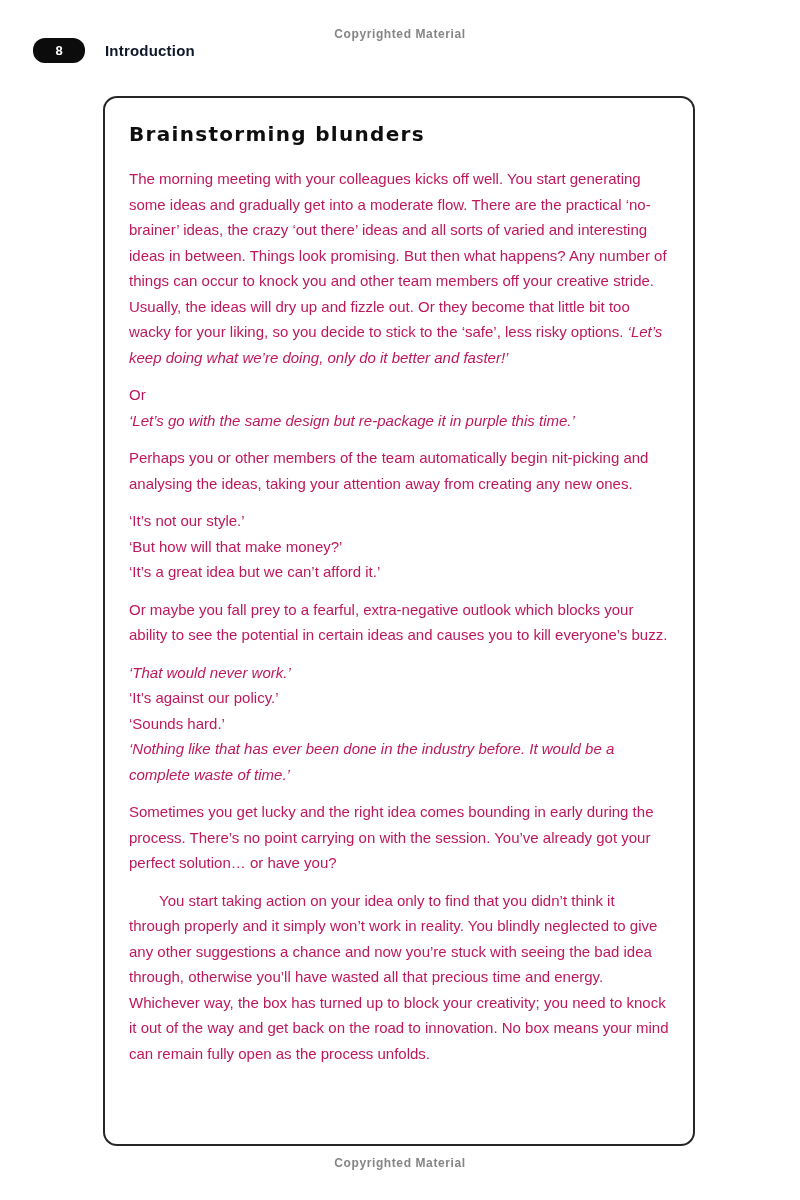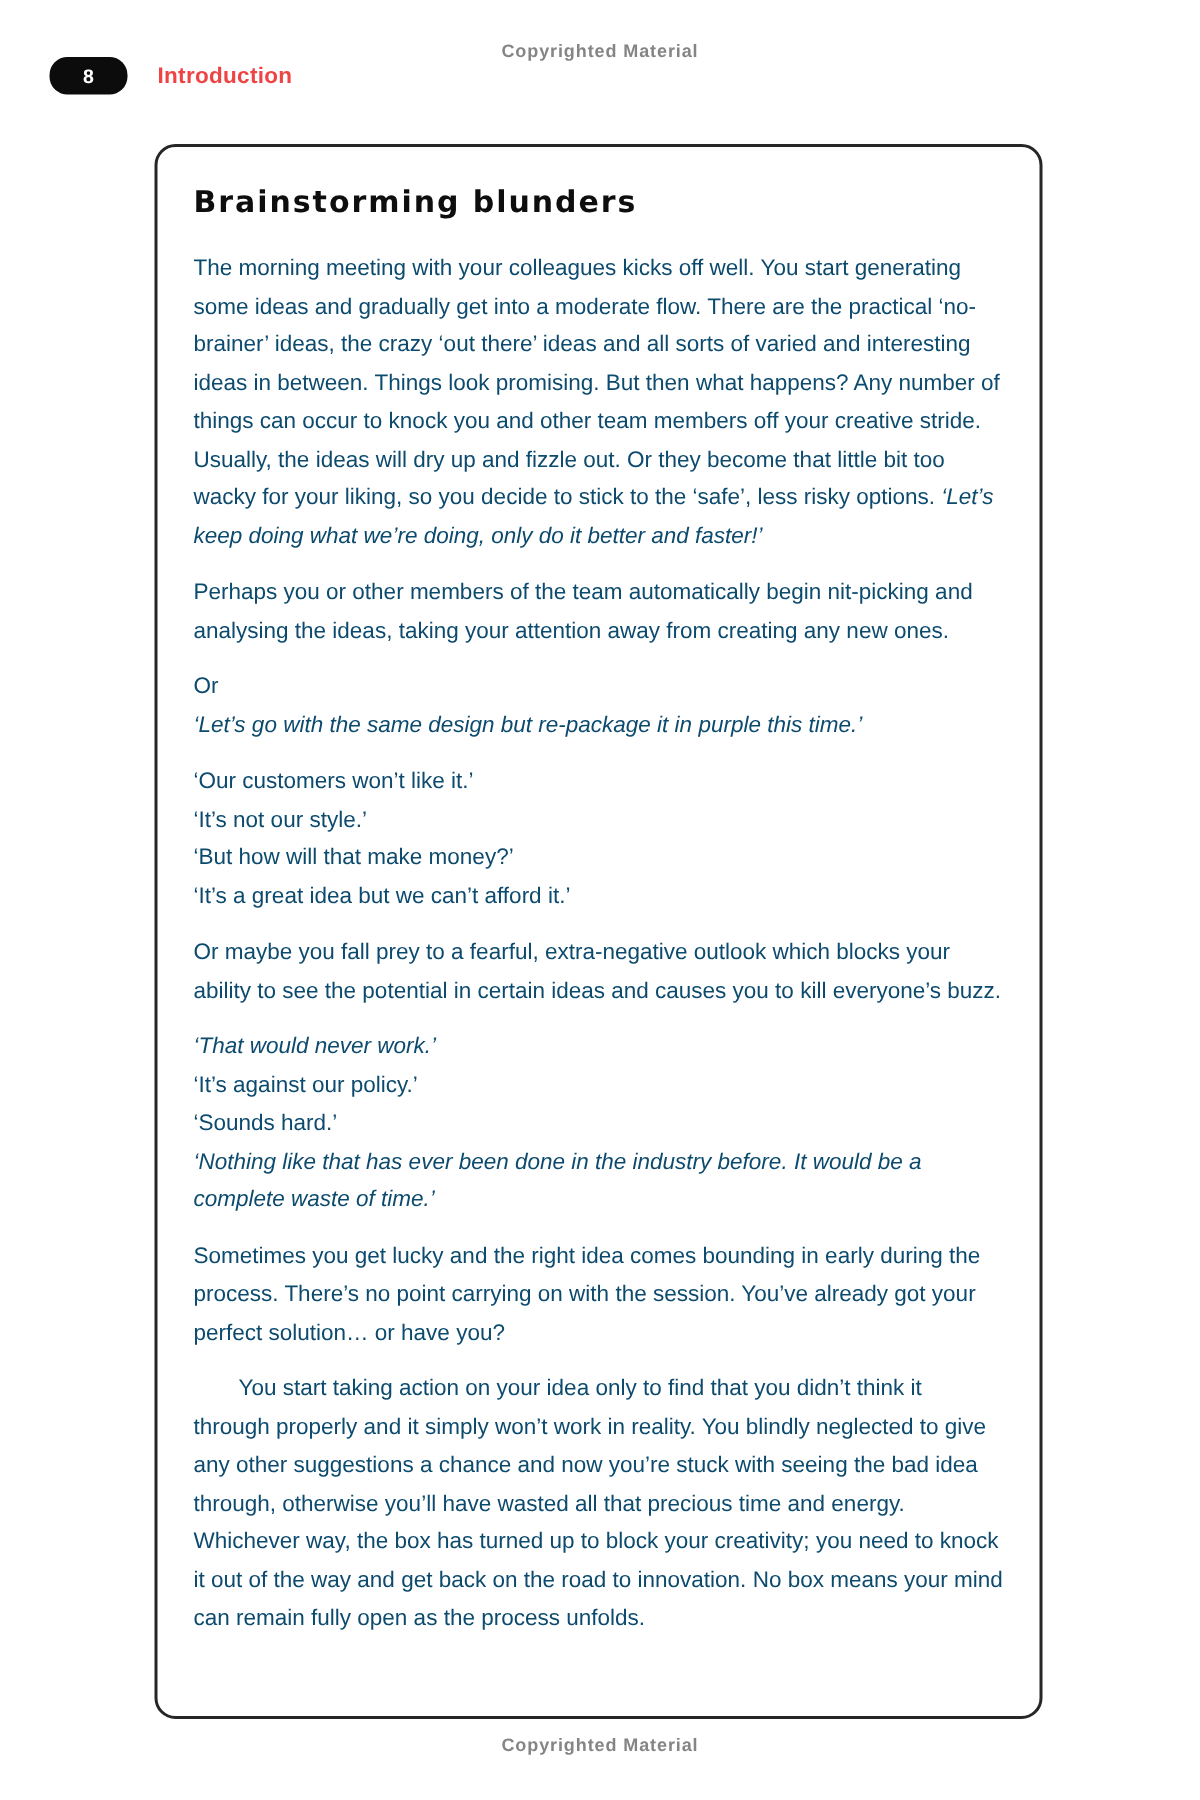--- a/index.html
+++ b/index.html
@@ -21,21 +21,21 @@
 
   .page-badge {
     position:absolute; left:33px; top:38px;
     width:52px; height:25px;
     background:#0c0c0c; border-radius:12px;
     color:#ffffff; font-size:13px; font-weight:bold;
     display:flex; align-items:center; justify-content:center;
   }
   .chapter-title {
     position:absolute; left:105px; top:42px;
-    font-size:15px; font-weight:bold; color:#ef4444;
+    font-size:15px; font-weight:bold; color:#0f172a;
     letter-spacing:0.2px;
   }
 
   .card {
     position:absolute; left:103px; top:96px;
     width:592px; height:1050px;
     box-sizing:border-box;
     border:2px solid #262626;
     border-radius:14px;
     background:#ffffff;
@@ -44,21 +44,21 @@
   .card-title {
     font-family:"DejaVu Sans", sans-serif;
     font-size:20px; font-weight:bold;
     letter-spacing:1.3px;
     color:#0e0e0e;
     margin:6px 0 20px 0;
   }
   .card-body {
     font-size:15px;
     line-height:25.5px;
-    color:#0c4a6e;
+    color:#be185d;
   }
   .para { margin:0 0 12px 0; }
   .para.nogap { margin-bottom:12px; }
   .para.indent { text-indent:30px; }
   .para:last-child { margin-bottom:0; }
   .it { font-style:italic; }
   .line { }
 </style>
 </head>
 <body>
@@ -66,27 +66,26 @@
 <div class="copyright top">Copyrighted Material</div>
 
 <div class="page-badge">8</div>
 
 <div class="chapter-title">Introduction</div>
 
 <div class="card">
   <div class="card-title">Brainstorming blunders</div>
   <div class="card-body">
       <div class="para"><span>The morning meeting with your colleagues kicks off well. You start generating some ideas and gradually get into a moderate flow. There are the practical ‘no-brainer’ ideas, the crazy ‘out there’ ideas and all sorts of varied and interesting ideas in between. Things look promising. But then what happens? Any number of things can occur to knock you and other team members off your creative stride. Usually, the ideas will dry up and fizzle out. Or they become that little bit too wacky for your liking, so you decide to stick to the ‘safe’, less risky options. </span><span class="it">‘Let’s keep doing what we’re doing, only do it better and faster!’</span></div>
-      <div class="para"><span>Perhaps you or other members of the team automatically begin nit-picking and analysing the ideas, taking your attention away from creating any new ones.</span></div>
       <div class="para">
         <div class="line"><span>Or</span></div>
         <div class="line"><span class="it">‘Let’s go with the same design but re-package it in purple this time.’</span></div>
       </div>
+      <div class="para"><span>Perhaps you or other members of the team automatically begin nit-picking and analysing the ideas, taking your attention away from creating any new ones.</span></div>
       <div class="para">
-        <div class="line"><span>‘Our customers won’t like it.’</span></div>
         <div class="line"><span>‘It’s not our style.’</span></div>
         <div class="line"><span>‘But how will that make money?’</span></div>
         <div class="line"><span>‘It’s a great idea but we can’t afford it.’</span></div>
       </div>
       <div class="para"><span>Or maybe you fall prey to a fearful, extra-negative outlook which blocks your ability to see the potential in certain ideas and causes you to kill everyone’s buzz.</span></div>
       <div class="para">
         <div class="line"><span class="it">‘That would never work.’</span></div>
         <div class="line"><span>‘It’s against our policy.’</span></div>
         <div class="line"><span>‘Sounds hard.’</span></div>
         <div class="line"><span class="it">‘Nothing like that has ever been done in the industry before. It would be a complete waste of time.’</span></div>

